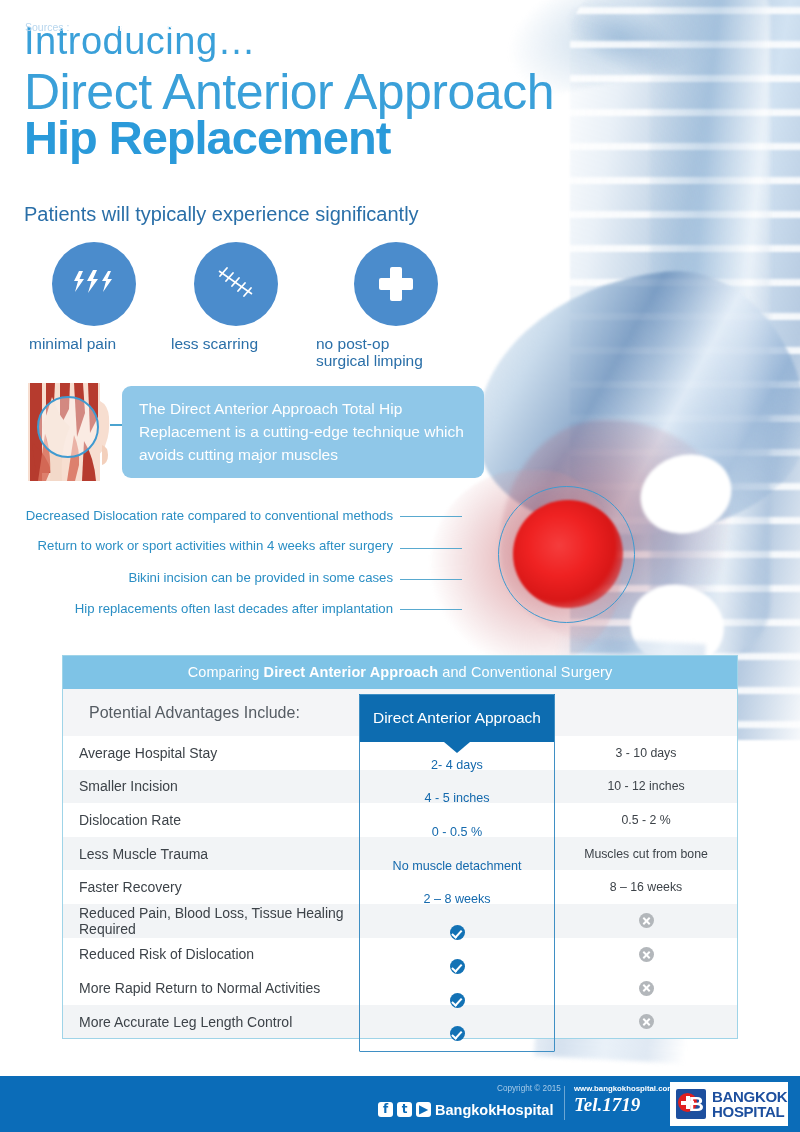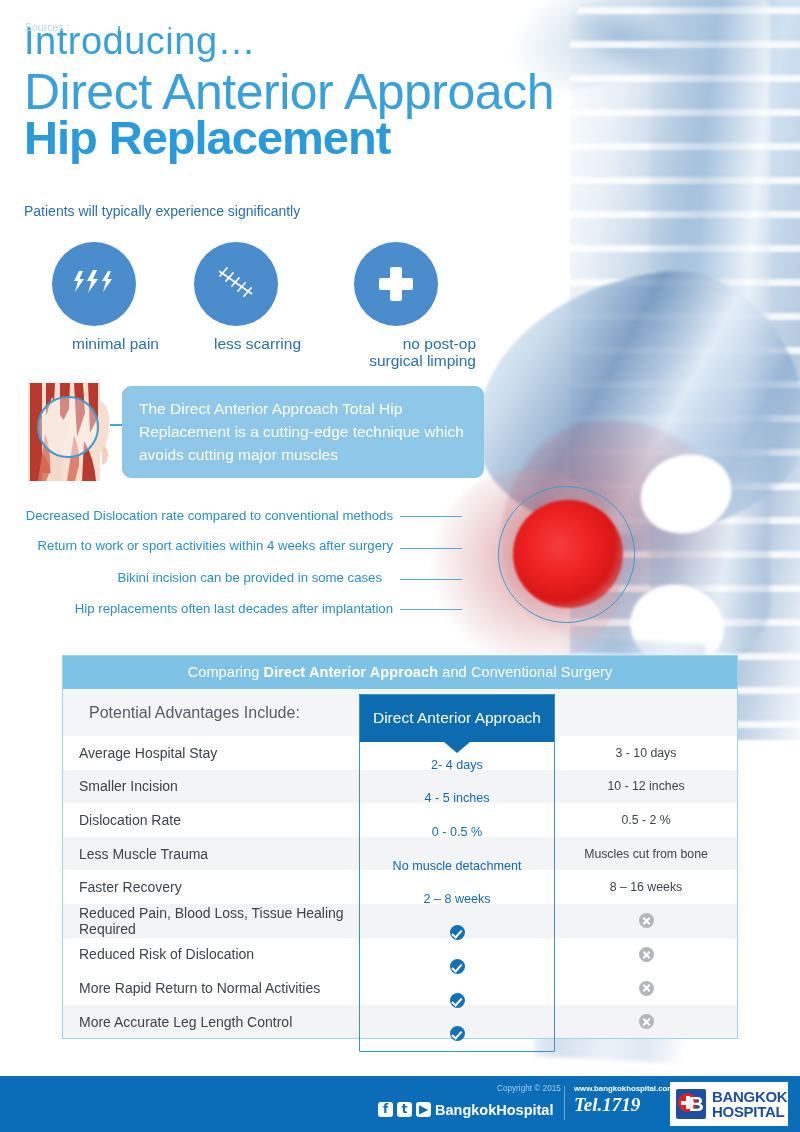--- a/index.html
+++ b/index.html
@@ -104,26 +104,26 @@
     font-size:38px;color:#3aa0d9;font-weight:300;letter-spacing:.5px;line-height:1;
   }
   .hero .line2{
     font-size:50px;color:#3aa0d9;font-weight:300;line-height:1.04;margin-top:6px;letter-spacing:-.5px;
   }
   .hero .line3{
     font-size:47px;color:#2a9ada;font-weight:bold;line-height:1;margin-top:-4px;letter-spacing:-1px;
   }
   .subhead{
     position:absolute;left:24px;top:203px;
-    font-size:14px;color:#2a6fa8;font-weight:400;
+    font-size:20px;color:#2a6fa8;font-weight:400;
   }
 
   
   .circles{position:absolute;left:24px;top:242px;width:460px;}
-  .circ-item{position:absolute;text-align:right;}
+  .circ-item{position:absolute;text-align:left;}
   .circ{
     width:84px;height:84px;border-radius:50%;background:#4b8ccc;
     margin:0 auto;position:relative;
   }
   .circ-label{
     margin-top:9px;font-size:15.5px;color:#2a6fa8;line-height:1.12;white-space:nowrap;
   }
   #circ-pain{left:5px;top:0;width:130px;}
   #circ-scar{left:147px;top:0;width:130px;}
   #circ-limp{left:292px;top:0;width:160px;}
@@ -360,21 +360,21 @@
   <div class="callout-tail"></div>
   <div class="callout">The Direct Anterior Approach Total Hip Replacement is a cutting-edge technique which avoids cutting major muscles</div>
 
   <div class="bullets">
     <div class="blt" style="top:0px;right:77px;">Decreased Dislocation rate compared to conventional methods</div>
     <div class="blt-line" style="top:8px;right:8px;width:62px;"></div>
 
     <div class="blt" style="top:30px;right:77px;">Return to work or sport activities within 4 weeks after surgery</div>
     <div class="blt-line" style="top:40px;right:8px;width:62px;"></div>
 
-    <div class="blt" style="top:62px;right:88px;margin-left:24px;">Bikini incision can be provided in some cases</div>
+    <div class="blt" style="top:62px;right:77px;margin-left:24px;">Bikini incision can be provided in some cases</div>
     <div class="blt-line" style="top:71px;right:8px;width:62px;"></div>
 
     <div class="blt" style="top:93px;right:77px;">Hip replacements often last decades after implantation</div>
     <div class="blt-line" style="top:101px;right:8px;width:62px;"></div>
   </div>
 
   <div class="tbl">
 
     <div class="tbl-title">
       <span>Comparing </span><b>Direct Anterior Approach</b><span> and Conventional Surgery</span>

